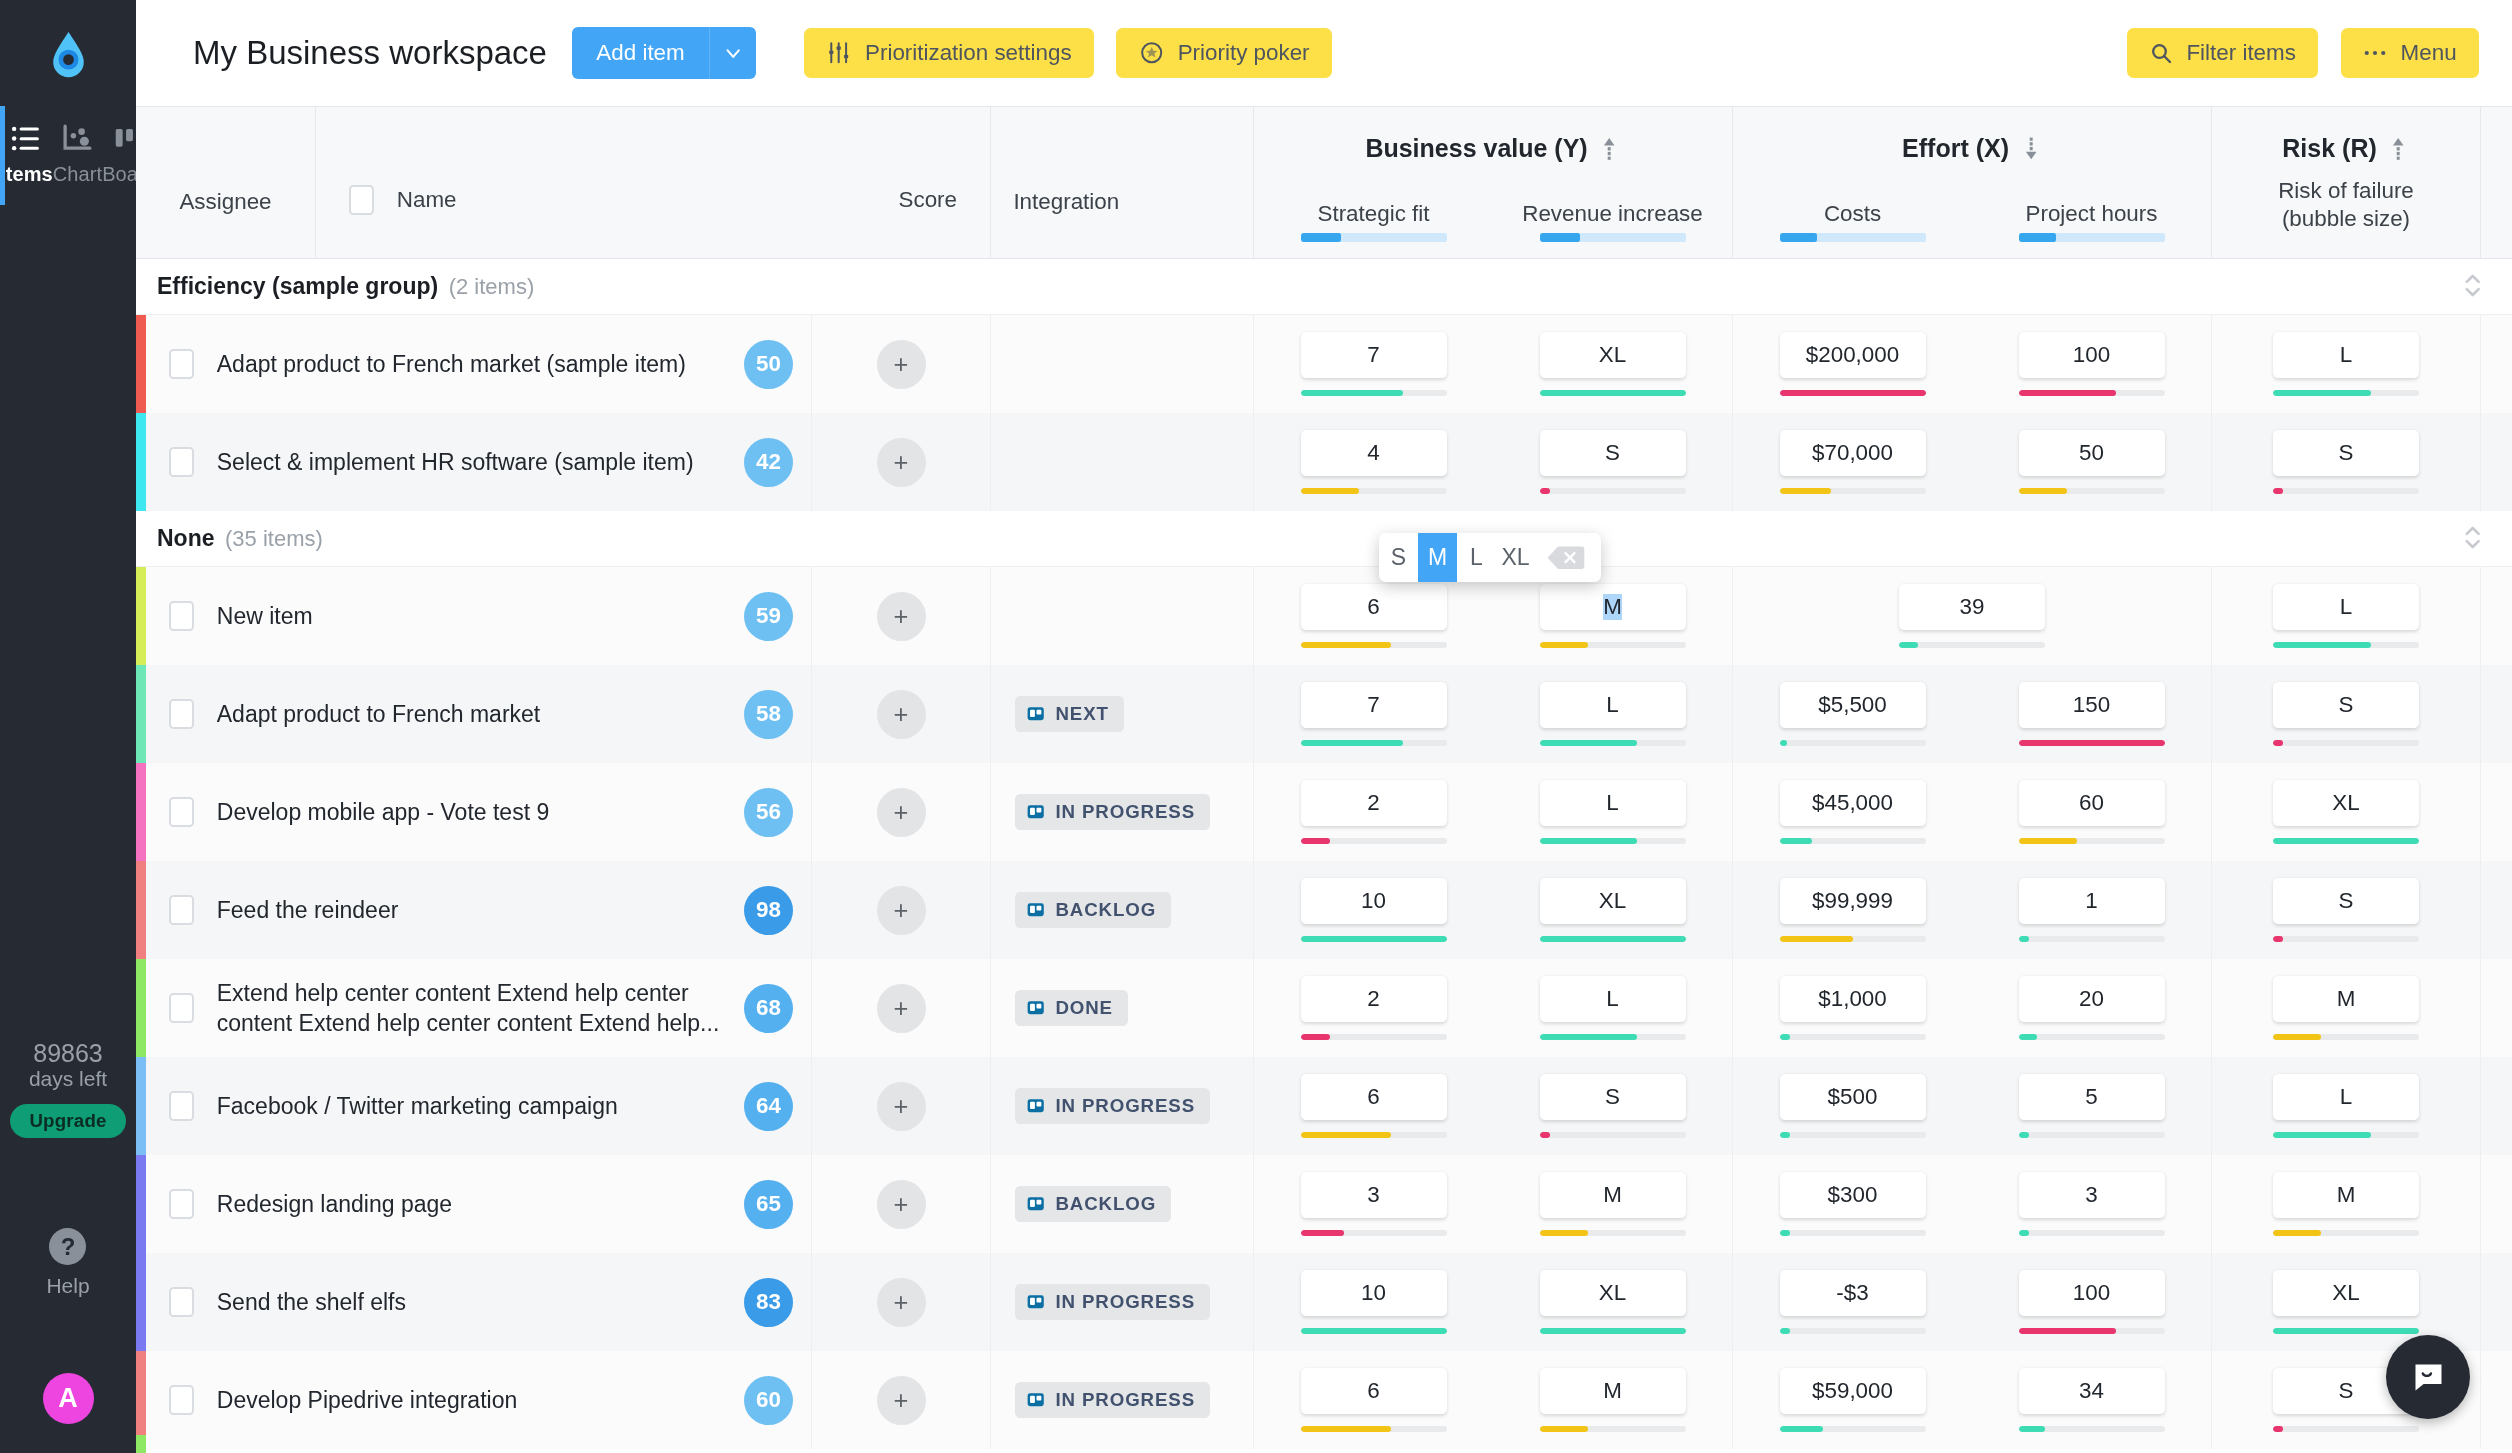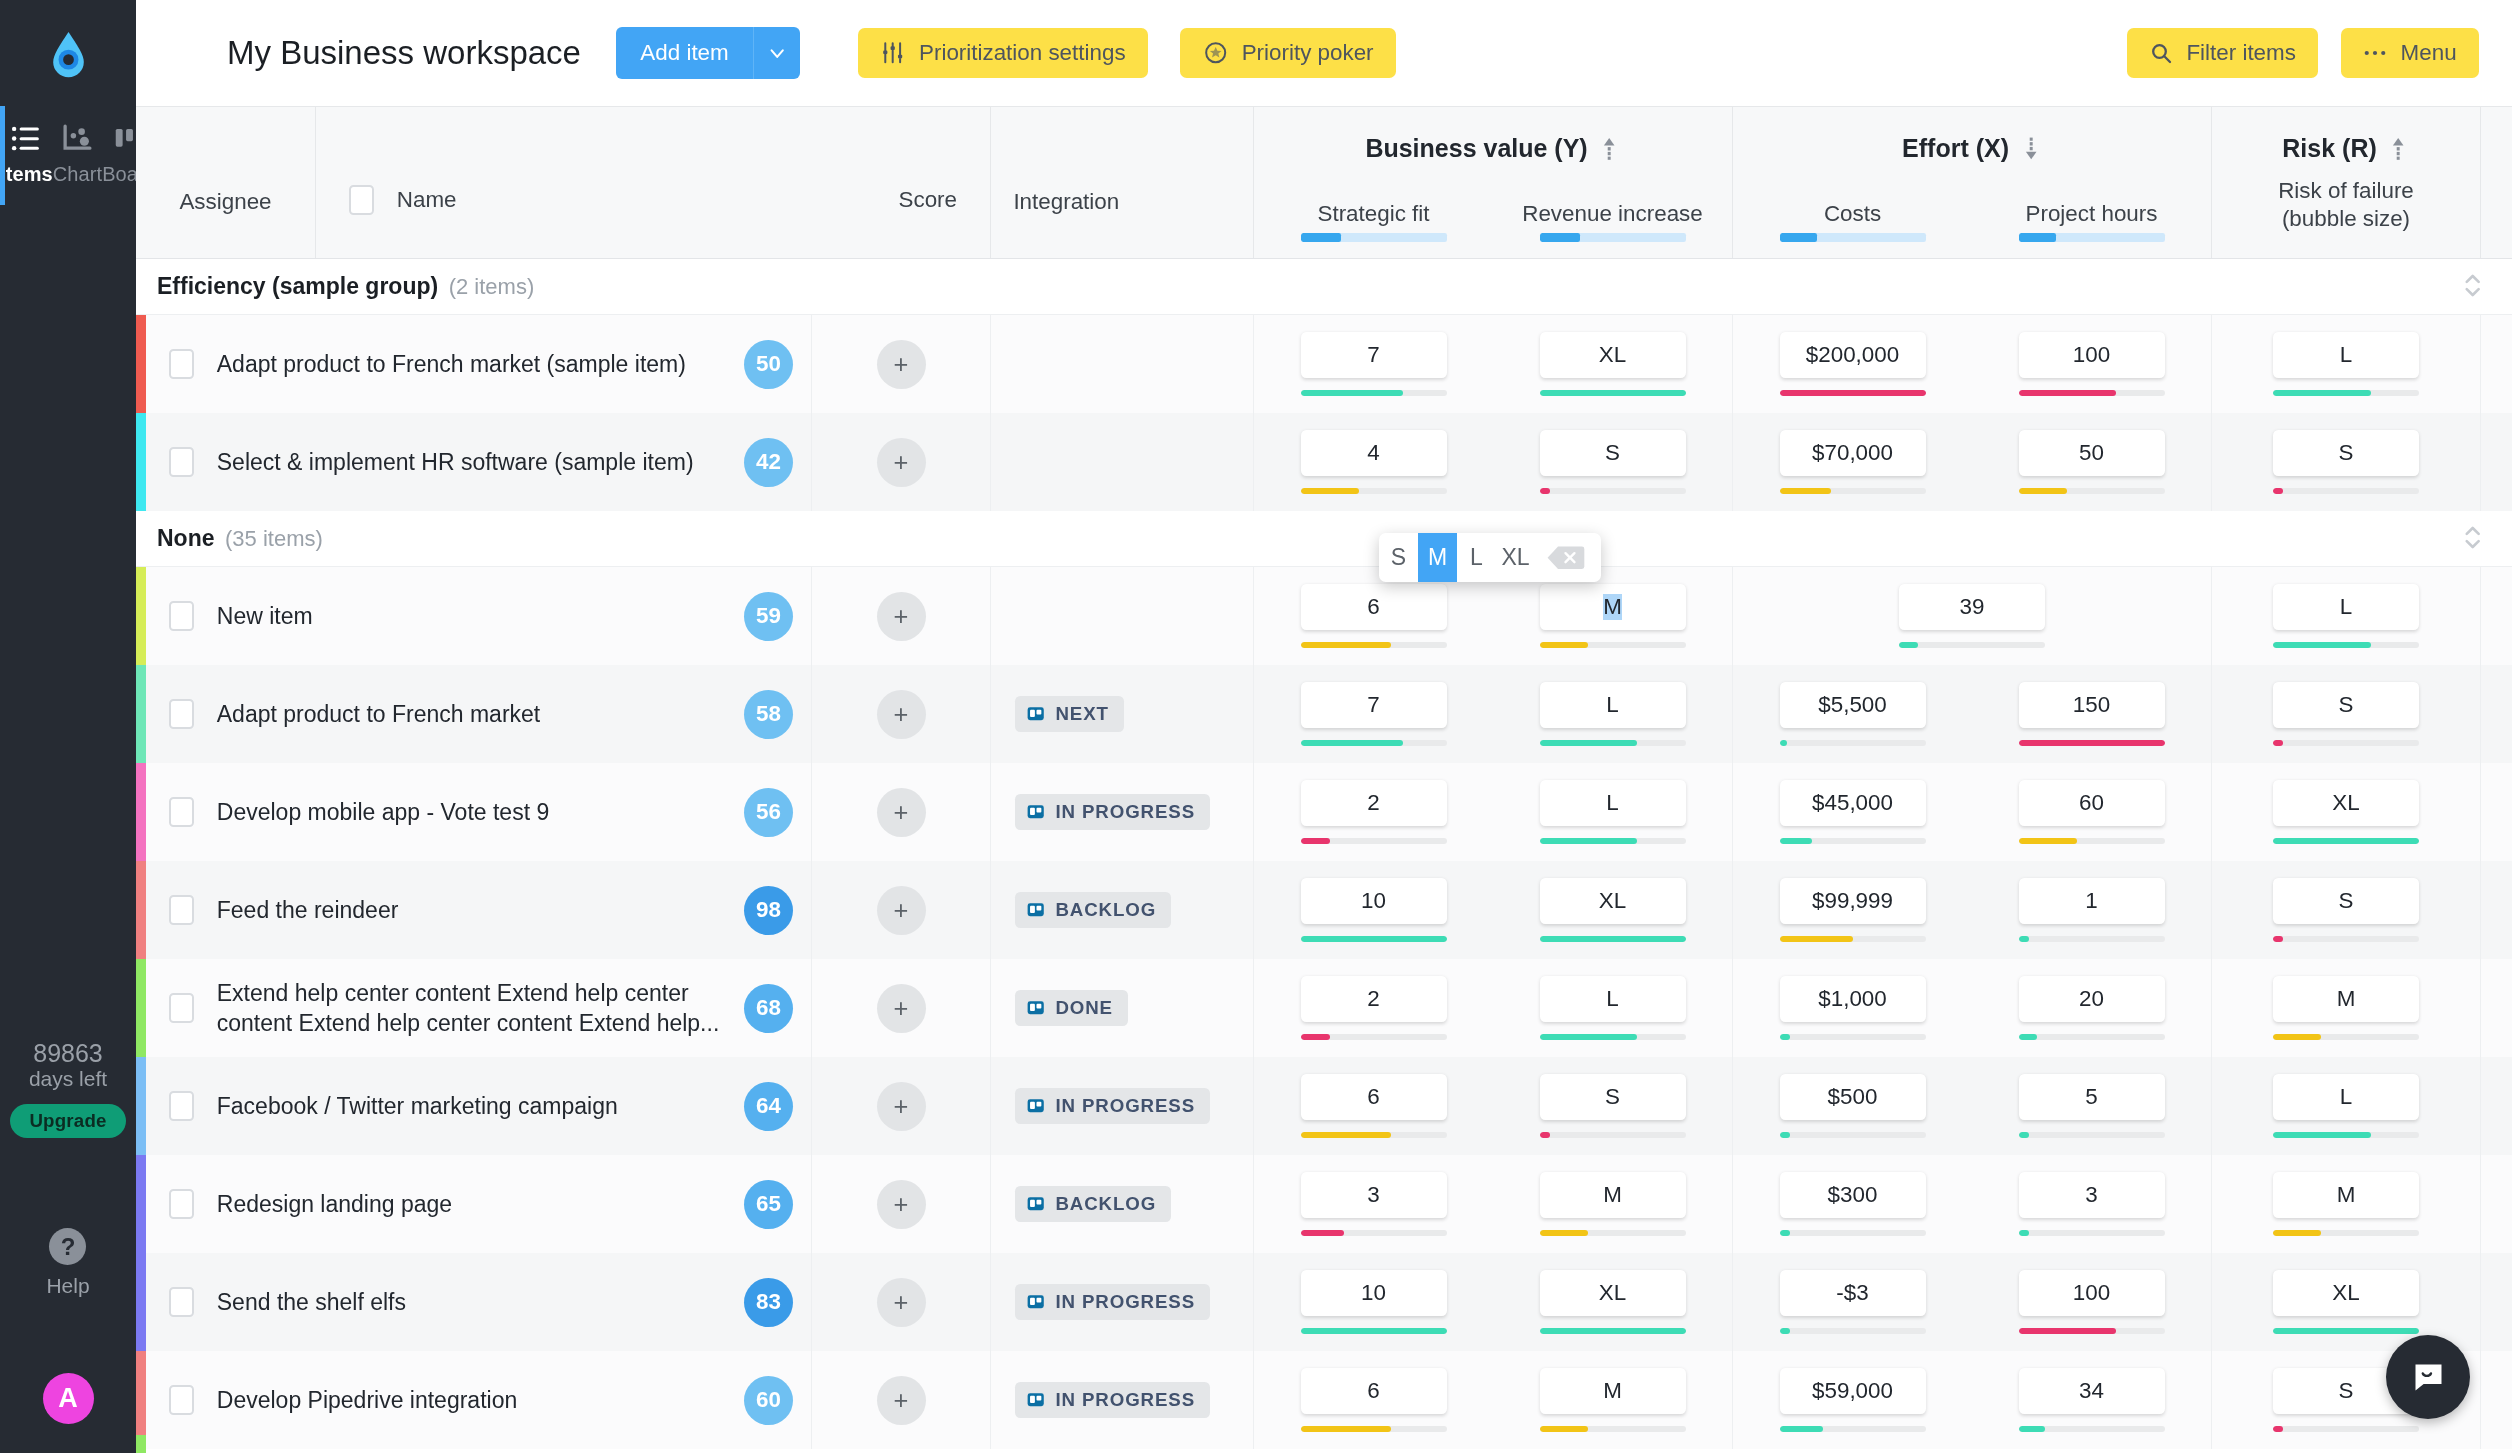--- a/index.html
+++ b/index.html
@@ -49,21 +49,21 @@
     background:#EE44E0; color:#fff; font-size:27px; font-weight:bold;
     display:flex; align-items:center; justify-content:center; cursor:pointer;
   }
 
   
   .main { flex:1; display:flex; flex-direction:column; min-width:0; background:#fff; }
 
   
   .topbar {
     height:106px; flex:0 0 106px; display:flex; align-items:center;
-    padding:0 33px 0 91px; background:#fff; gap:10px;
+    padding:0 33px 0 57px; background:#fff; gap:0;
   }
   .ws-title { font-size:33px; color:#1b1f24; font-weight:normal; margin-right:25.4px; white-space:nowrap; }
   .add-group { display:flex; align-items:stretch; border-radius:6px; overflow:hidden; margin-right:48px; }
   .add-btn {
     background:#42A5F5; color:#fff; font-size:22.4px; padding:12.7px 24px; cursor:pointer;
     border-right:1.5px solid #5FB4F7; white-space:nowrap;
   }
   .add-caret {
     background:#42A5F5; color:#fff; width:46px; display:flex; align-items:center; justify-content:center; cursor:pointer;
   }

